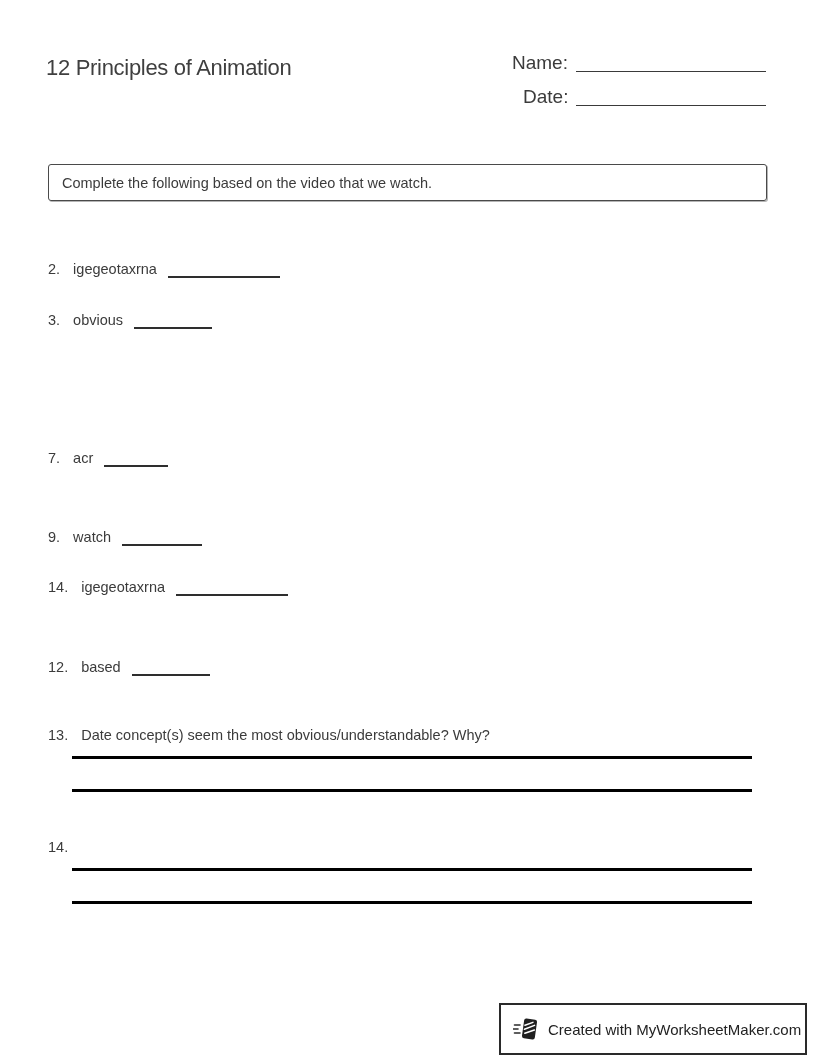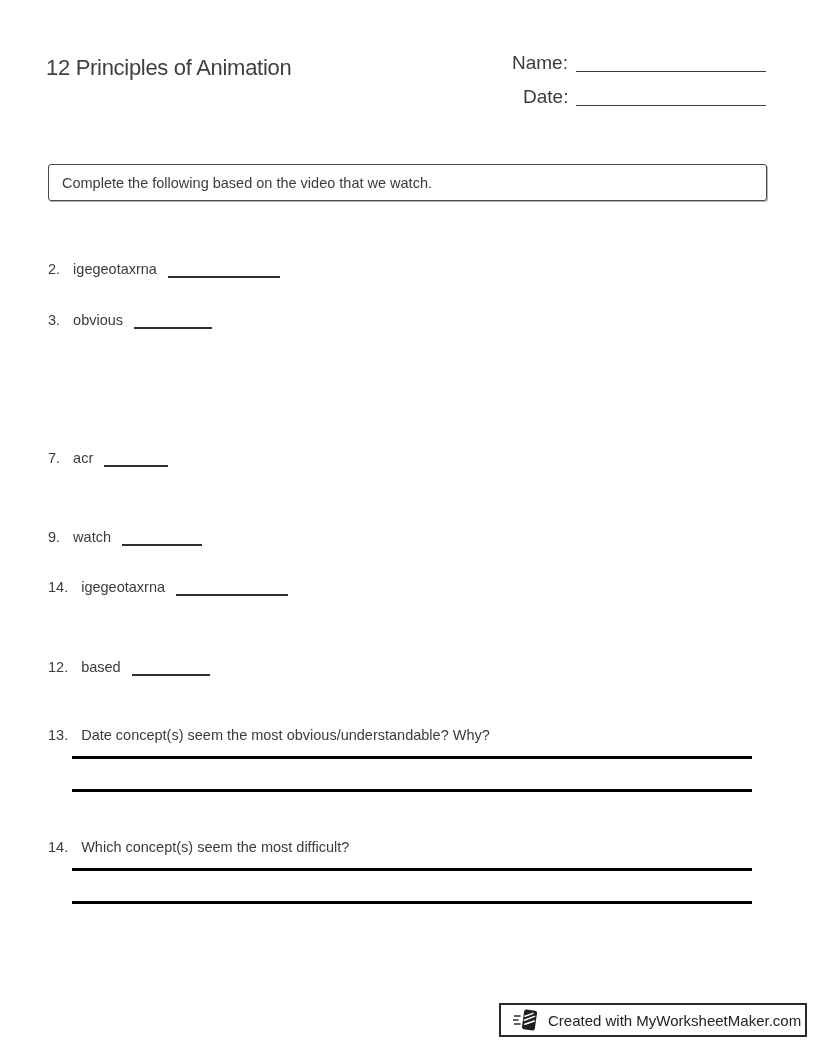--- a/index.html
+++ b/index.html
@@ -67,21 +67,21 @@
   .answer-line {
     position:absolute; left:72px; width:680px; height:3px; background:#000;
   }
   #q13-line-1 { top:756px; }
   #q13-line-2 { top:789px; }
   #q14-line-1 { top:868px; }
   #q14-line-2 { top:901px; }
 
   
   .credit-badge {
-    position:absolute; left:499px; top:1003px; width:308px; height:34px;
+    position:absolute; left:499px; top:1003px; width:308px; height:52px;
     border:2px solid #2a2a2a; background:#fff;
     display:flex; align-items:center; padding:0 12px; gap:9px;
   }
   .credit-badge .logo { width:26px; height:26px; flex:0 0 auto; }
   .credit-badge .credit-text { font-size:15px; color:#222222; white-space:nowrap; }
 </style>
 </head>
 <body>
 
 <h1 class="title">12 Principles of Animation</h1>
@@ -132,21 +132,20 @@
 
 <div class="question" id="q-13">
   <span class="num">13.</span>
   <span>Date concept(s) seem the most obvious/understandable? Why?</span>
 </div>
 <div class="answer-line" id="q13-line-1"></div>
 <div class="answer-line" id="q13-line-2"></div>
 
 <div class="question" id="q-14">
   <span class="num">14.</span>
-  <span>Which concept(s) seem the most difficult?</span>
 </div>
 <div class="answer-line" id="q14-line-1"></div>
 <div class="answer-line" id="q14-line-2"></div>
 
 <div class="credit-badge">
   <span class="logo">
     <svg viewBox="0 0 26 26" width="26" height="26" aria-hidden="true">
       <g stroke="#2a2a2a" stroke-width="1.6" stroke-linecap="round">
         <line x1="1.5" y1="9" x2="7" y2="9"></line>
         <line x1="0.5" y1="13" x2="5" y2="13"></line>

